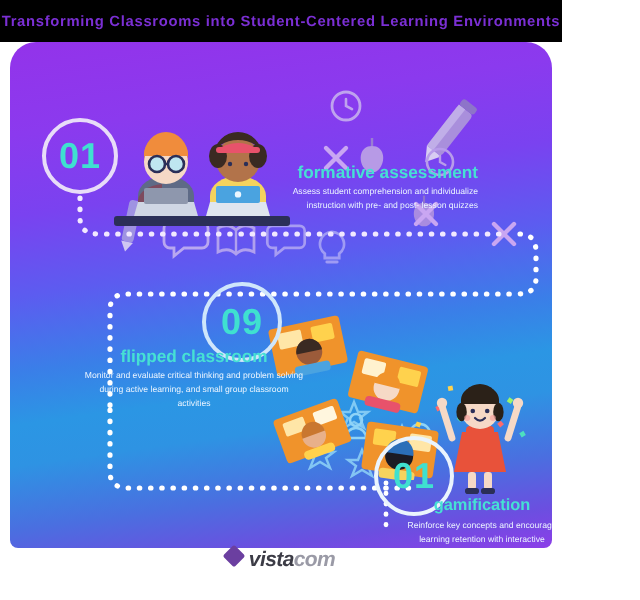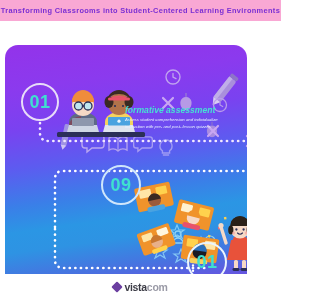--- a/index.html
+++ b/index.html
@@ -3,30 +3,30 @@
 <meta charset="utf-8">
 <style>
   html,body{margin:0;padding:0;background:#ffffff;}
   body{width:281px;height:300px;overflow:hidden;
        font-family:"Liberation Sans","DejaVu Sans",sans-serif;}
 
   #poster{position:relative;width:281px;height:300px;background:#ffffff;}
 
   
   .title-bar{position:absolute;left:0;top:0;width:281px;height:21px;
-             display:flex;align-items:center;justify-content:center;background:#f9a8d4;}
+             display:flex;align-items:center;justify-content:center;background:#000000;}
   .title-text{font-size:7.4px;font-weight:bold;letter-spacing:.35px;
               color:#7b2fd4;white-space:nowrap;}
 
   
-  .card{position:absolute;left:5px;top:21px;width:242px;height:253px;
+  .card{position:absolute;left:5px;top:21px;width:271px;height:253px;
         border-radius:13px 13px 4px 4px;overflow:hidden;
         background:linear-gradient(172deg,#9333ea 0%,#8b3aee 16%,#7a42f0 30%,
                    #5c5cf0 44%,#3a7fe8 57%,#2b96e4 66%,#2e93e3 73%,
-                   #4a6fe0 84%,#6b4fe0 93%,#8b3ee8 100%);margin-top:24px;}
+                   #4a6fe0 84%,#6b4fe0 93%,#8b3ee8 100%);}
 
   
   .deco{position:absolute;inset:0;pointer-events:none;}
 
   
   .dots{position:absolute;inset:0;}
 
   
   .badge{position:absolute;border-radius:50%;display:flex;align-items:center;
          justify-content:center;box-sizing:border-box;}
@@ -37,28 +37,28 @@
   #badge2 span{color:#3fe0d0;}
   #badge3{left:182px;top:197px;width:40px;height:40px;border:2.2px solid #eaf4fd;}
   #badge3 span{color:#3fe0d0;}
 
   
   .block{position:absolute;}
   .blk-head{font-size:8.6px;font-weight:bold;color:#46e0d4;margin:0 0 2px 0;
             line-height:1.05;}
   .blk-body{font-size:4.3px;color:#eaf4ff;line-height:1.62;margin:0;}
 
-  #txt1{left:120px;top:61px;width:98px;text-align:left;font-style:italic;}
+  #txt1{left:136px;top:61px;width:98px;text-align:right;}
   #txt2{left:36px;top:153px;width:112px;text-align:center;}
   #txt3{left:196px;top:228px;width:80px;text-align:center;}
   #txt3 .blk-head{font-size:8.2px;}
 
   
   .footer{position:absolute;left:0;top:274px;width:281px;height:26px;
-          display:flex;align-items:center;justify-content:center;gap:3px;background:#fff;}
+          display:flex;justify-content:center;gap:3px;background:#fff;font-style:italic;}
   .logo-diamond{width:8px;height:8px;background:#6b3fa0;transform:rotate(45deg);
                 border-radius:1px;}
   .logo-word{font-size:10.5px;font-weight:bold;letter-spacing:-.3px;}
   .logo-a{color:#3c3c46;}
   .logo-b{color:#9a9aa6;}
 
   
   .abs{position:absolute;}
 </style>
 </head>
@@ -283,22 +283,27 @@
     </div>
     <div class="badge" id="badge3">
       <span>01</span>
     </div>
 
     <div class="block" id="txt1">
       <p class="blk-head">formative assessment</p>
       <p class="blk-body">Assess student comprehension and individualize instruction with pre- and post- lesson quizzes</p>
     </div>
 
+    <div class="block" id="txt2">
+      <p class="blk-head">flipped classroom</p>
+      <p class="blk-body">Monitor and evaluate critical thinking and problem solving during active learning, and small group classroom activities</p>
+    </div>
 
     <div class="block" id="txt3">
+      <p class="blk-head">gamification</p>
       <p class="blk-body">Reinforce key concepts and encourage learning retention with interactive competitions and games such as Jeopardy!®</p>
     </div>
 
   </div>
 
   <div class="footer">
     <div class="logo-diamond"></div>
     <div class="logo-word">
       <span class="logo-a">vista</span><span class="logo-b">com</span>
     </div>

